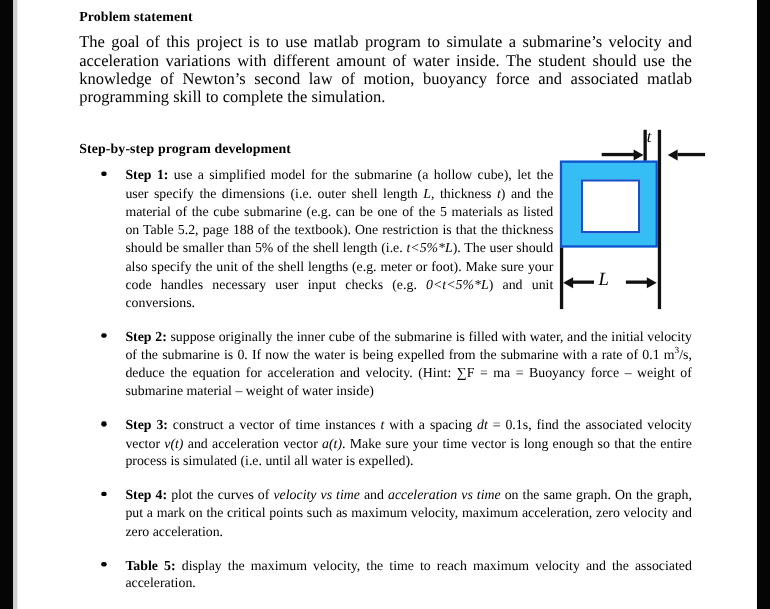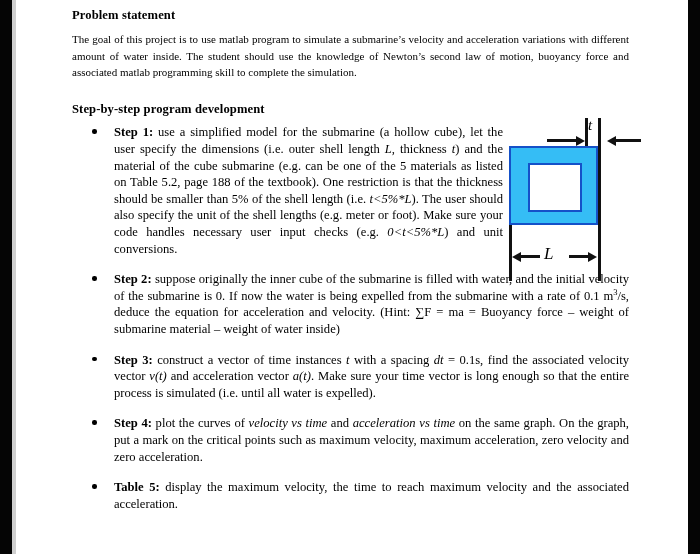--- a/index.html
+++ b/index.html
@@ -51,26 +51,26 @@
   }
 
   h2.section-head {
     font-size: 12.6px;
     font-weight: bold;
     margin: 0 0 9px 0;
     line-height: 1.15;
     letter-spacing: 0.1px;
   }
   h2.section-head.second {
-    margin-top: 21px;
+    margin-top: 31px;
     margin-bottom: 8px;
   }
 
   p.para {
-    font-size: 11px;
+    font-size: 15px;
     line-height: 16.5px;
     margin: 0 0 2px 0;
     text-align: justify;
     text-justify: inter-word;
   }
 
   ul.steps {
     list-style: none;
     margin: 0;
     padding: 0;

